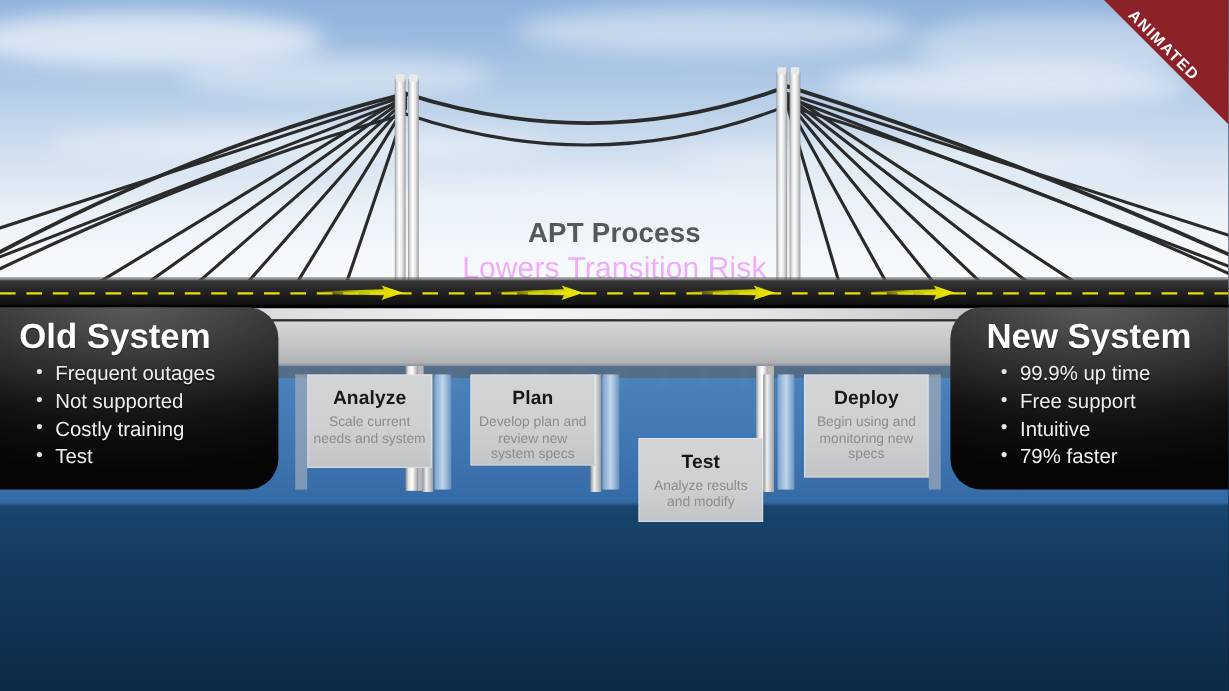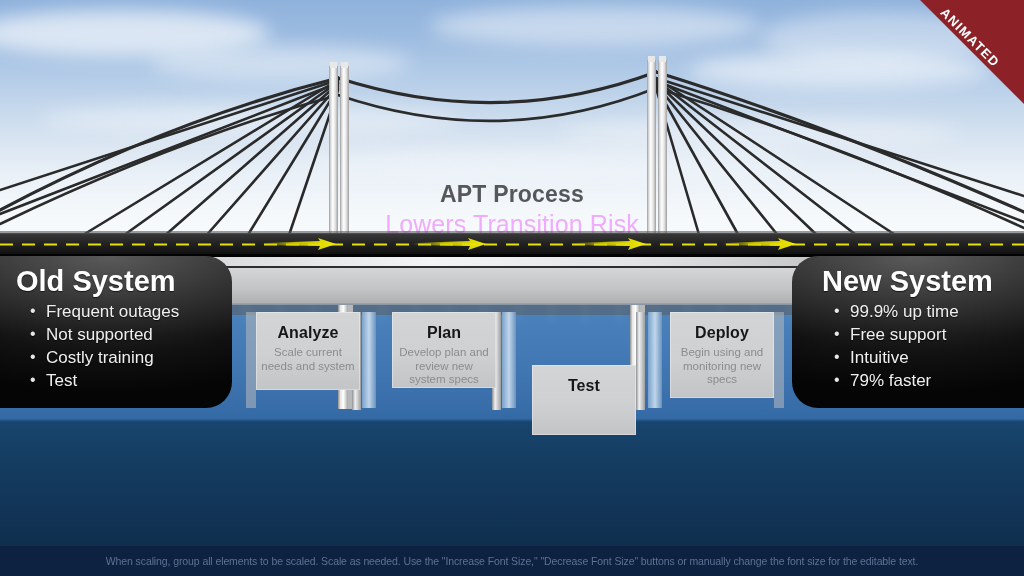--- a/index.html
+++ b/index.html
@@ -371,20 +371,21 @@
     <div class="proc-desc">Scale current needs and system</div>
   </div>
 
   <div class="proc-box" style="left:392px; top:312px; height:76px;">
     <div class="proc-title">Plan</div>
     <div class="proc-desc">Develop plan and review new system specs</div>
   </div>
 
   <div class="proc-box" style="left:532px; top:320px; height:70px;margin-top:45px;">
     <div class="proc-title">Test</div>
+    <div class="proc-desc">Analyze results and modify</div>
   </div>
 
   <div class="proc-box" style="left:670px; top:312px; height:86px;">
     <div class="proc-title">Deploy</div>
     <div class="proc-desc">Begin using and monitoring new specs</div>
   </div>
 
   <div class="panel panel-left">
     <div class="panel-title">Old System</div>
     <ul>
@@ -403,17 +404,14 @@
       <li>Intuitive</li>
       <li>79% faster</li>
     </ul>
   </div>
 
   <div class="ribbon-wrap">
     <div class="ribbon-tri"></div>
     <div class="ribbon-label">ANIMATED</div>
   </div>
 
-  <div class="caption-band">
-    <div class="caption-text">When scaling, group all elements to be scaled. Scale as needed. Use the "Increase Font Size," "Decrease Font Size" buttons or manually change the font size for the editable text.</div>
-  </div>
 
 </div>
 
 </body></html>

